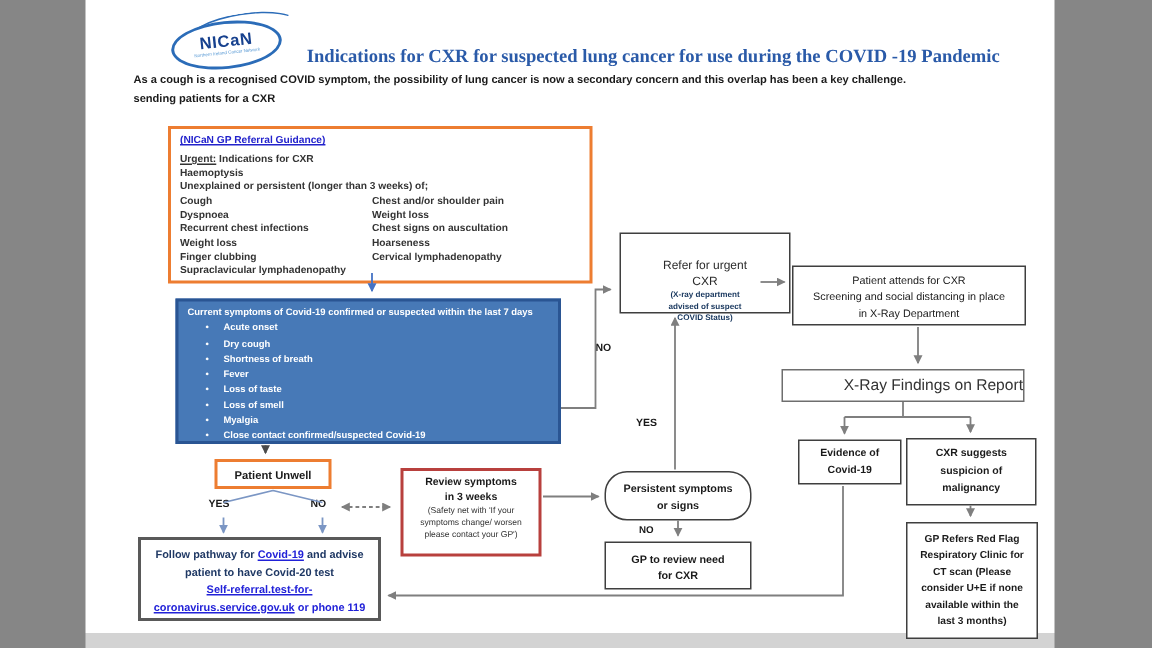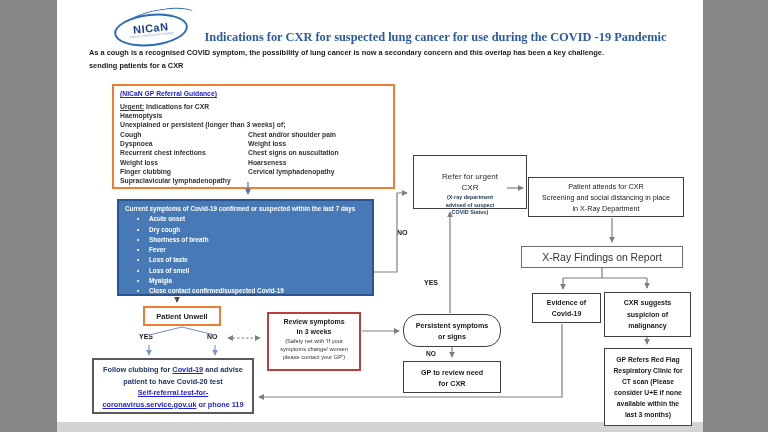--- a/index.html
+++ b/index.html
@@ -31,21 +31,21 @@
   #covid-box{left:117px;top:199px;width:257px;height:97px;background:#4779b7;border:2px solid #2a5593;
     color:#fff;padding:3px 6px;font-size:6.3px;font-weight:600;line-height:10.3px;box-sizing:border-box;}
   .cv-item{padding-left:24px;position:relative;}
   .cv-item::before{content:"\2022";position:absolute;left:12px;}
   
   .fbox{background:#fff;border:1.5px solid #3f3f3f;text-align:center;box-sizing:border-box;color:#1a1a1a;}
   #refer-urgent-box{left:413px;top:155px;width:114px;height:54px;padding-top:16px;}
   .refer-main{font-size:8px;font-weight:400;line-height:10.5px;color:#2b2b2b;}
   .refer-note{font-size:5.4px;font-weight:600;color:#17365d;line-height:7.6px;margin-top:1px;}
   #patient-attends-box{left:528px;top:177px;width:156px;height:40px;padding-top:3px;font-size:7.2px;font-weight:400;line-height:11px;}
-  #xray-findings-box{left:521px;top:246px;width:162px;height:22px;border-color:#6e6e6e;display:flex;align-items:center;justify-content:center;
+  #xray-findings-box{left:521px;top:246px;width:162px;height:22px;border-color:#6e6e6e;display:flex;align-items:center;justify-content:flex-end;
     font-size:10.4px;font-weight:400;color:#333;}
   #evidence-box{left:532px;top:293px;width:69px;height:30px;padding-top:3px;font-size:7px;font-weight:700;line-height:11px;}
   #cxr-suggests-box{left:604px;top:292px;width:87px;height:45px;padding-top:4px;font-size:7px;font-weight:700;line-height:11.5px;}
   #gp-refers-box{left:604px;top:348px;width:88px;height:78px;padding-top:5px;font-size:6.8px;font-weight:700;line-height:11px;}
   #persistent-box{left:403px;top:314px;width:98px;height:33px;padding-top:5px;font-size:7.2px;font-weight:700;line-height:11px;border-radius:15px;}
   #gp-review-box{left:403px;top:361px;width:98px;height:32px;padding-top:5px;font-size:7.2px;font-weight:700;line-height:11px;}
   #patient-unwell-box{left:143px;top:306px;width:78px;height:20px;border:2.5px solid #ED7D31;display:flex;align-items:center;justify-content:center;
     font-size:7.5px;font-weight:700;color:#1a1a1a;background:#fff;box-sizing:border-box;}
   #review-box{left:267px;top:312px;width:94px;height:59px;border:2.5px solid #b8403d;background:#fff;text-align:center;
     padding-top:3px;box-sizing:border-box;}
@@ -179,21 +179,21 @@
         <div>in 3 weeks</div>
       </div>
     <div class="review-note">
         <div>(Safety net with 'If your</div>
         <div>symptoms change/ worsen</div>
         <div>please contact your GP')</div>
       </div>
   </div>
 
   <div class="abs" id="follow-box">
-    <div><span>Follow clubbing for </span><span class="link">Covid-19</span><span> and advise</span></div>
+    <div><span>Follow pathway for </span><span class="link">Covid-19</span><span> and advise</span></div>
     <div>patient to have Covid-20 test</div>
     <div><span class="link">Self-referral.test-for-</span></div>
     <div><span class="link">coronavirus.service.gov.uk</span><span class="blue-bold"> or phone 119</span></div>
   </div>
 
   <div class="abs flow-label" id="lbl-no-upper">NO</div>
   <div class="abs flow-label" id="lbl-yes-upper">YES</div>
   <div class="abs flow-label" id="lbl-yes-left">YES</div>
   <div class="abs flow-label" id="lbl-no-left">NO</div>
   <div class="abs flow-label" id="lbl-no-lower">NO</div>

